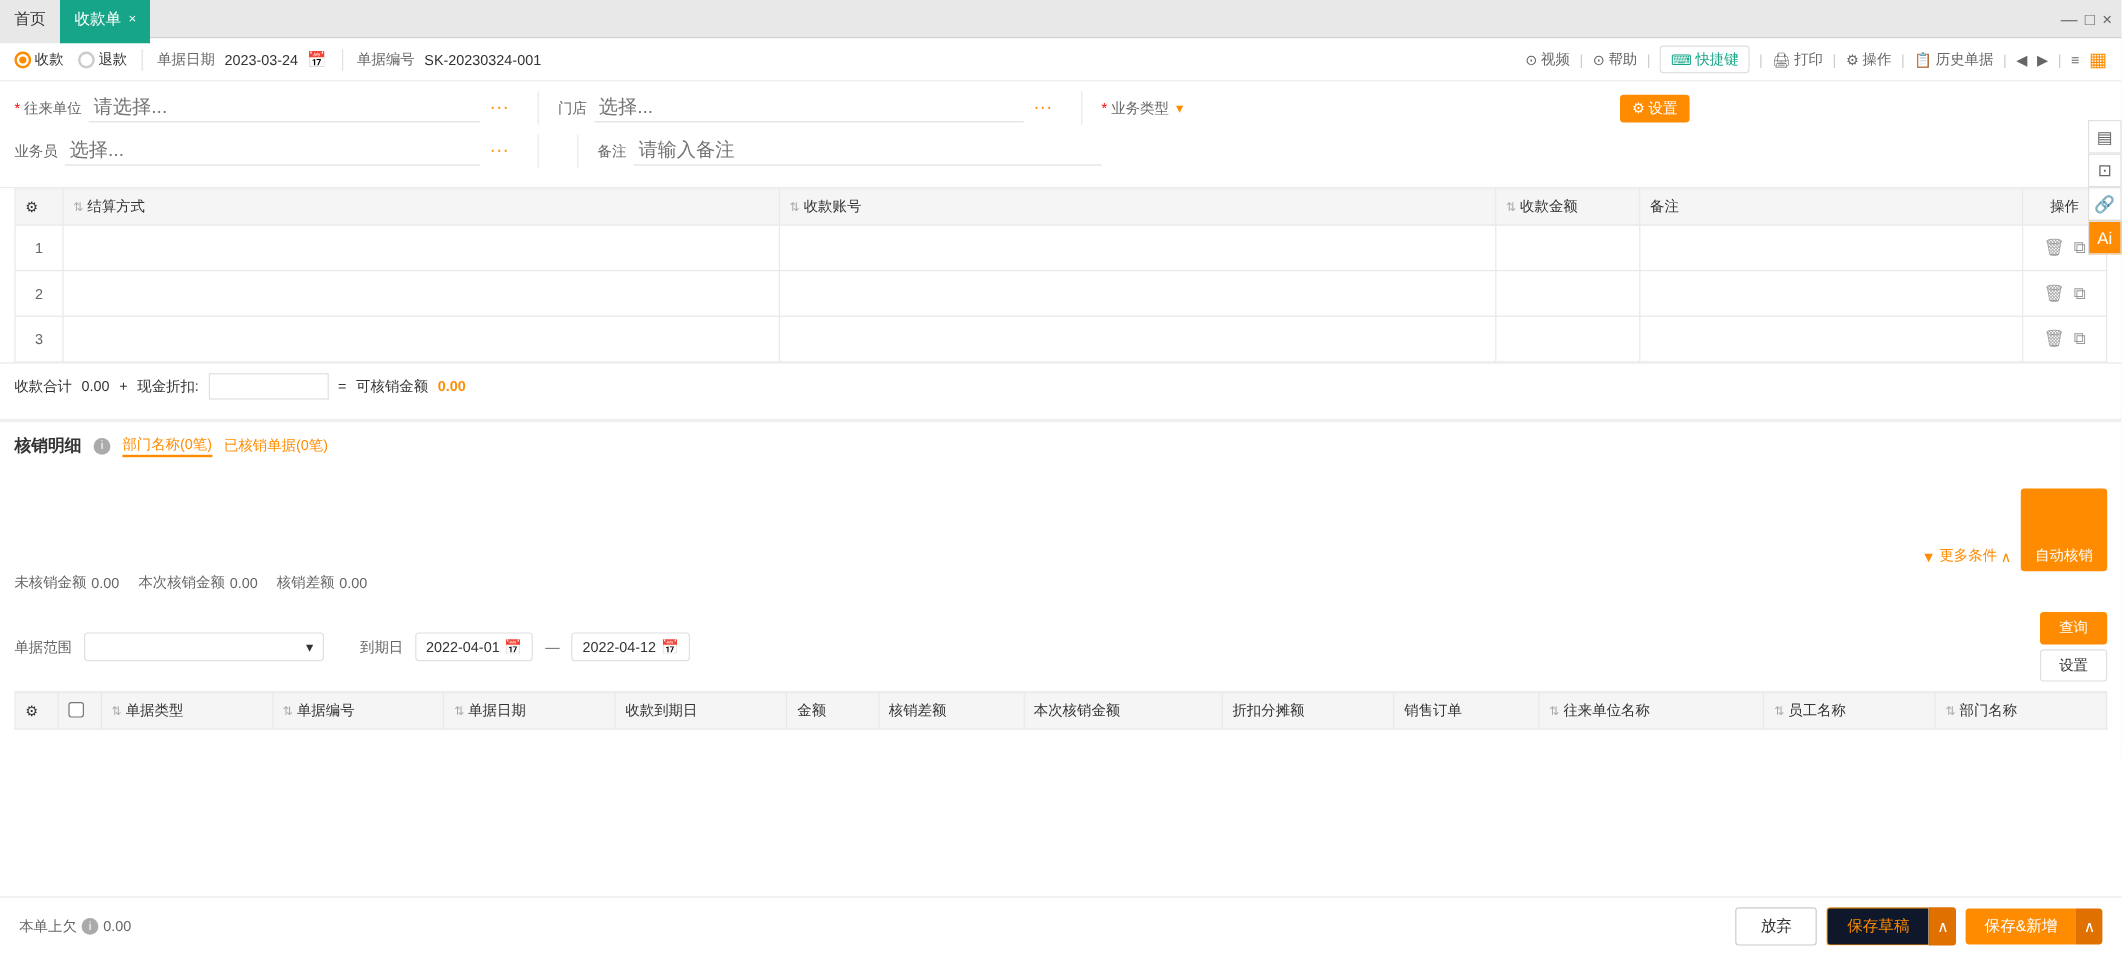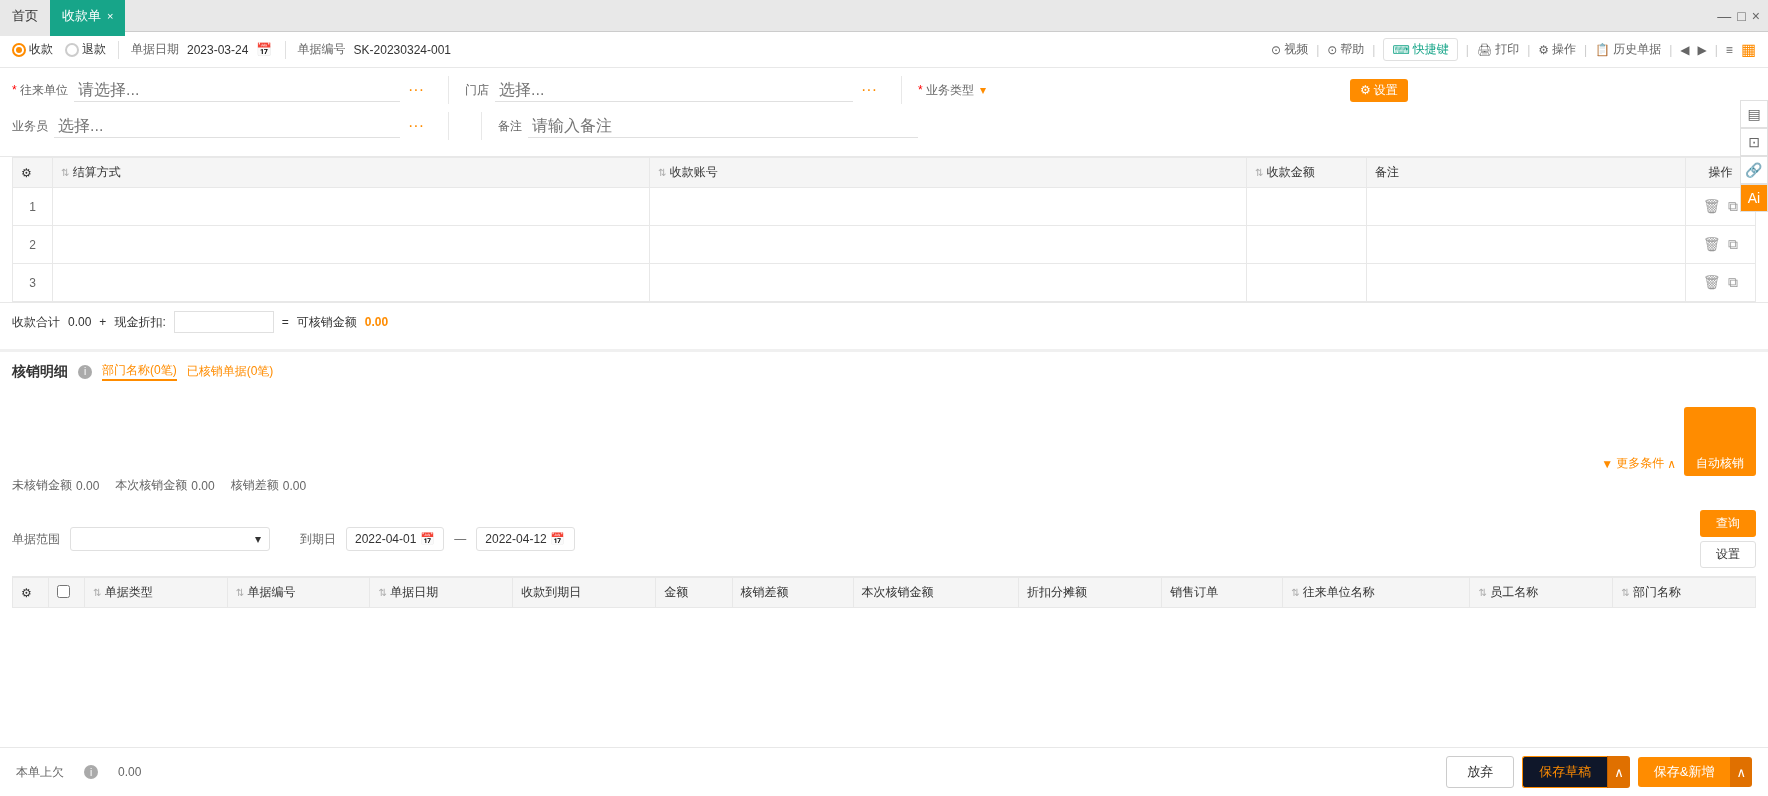--- a/index.html
+++ b/index.html
@@ -77,21 +77,21 @@
     .btn-query { background: #ff8c00; color: #fff; border: none; padding: 5px 16px; border-radius: 3px; cursor: pointer; font-size: 12px; }
     .btn-setting { background: #fff; color: #333; border: 1px solid #e0e0e0; padding: 4px 12px; border-radius: 3px; cursor: pointer; font-size: 12px; }
     .date-divider { color: #666; }
 
     
     .detail-table { width: 100%; border-collapse: collapse; font-size: 12px; }
     .detail-table th { background: #f5f5f5; padding: 6px 8px; text-align: left; border: 1px solid #e8e8e8; color: #333; font-weight: normal; white-space: nowrap; }
 
     
     .bottom-bar { position: fixed; bottom: 0; left: 0; right: 0; background: #fff; border-top: 1px solid #e8e8e8; padding: 8px 16px; display: flex; align-items: center; z-index: 100; }
-    .bottom-left { display: flex; align-items: center; gap: 20px; color: #666; font-size: 12px; }
+    .bottom-left { display: flex; align-items: center; gap: 4px; color: #666; font-size: 12px; }
     .bottom-right { margin-left: auto; display: flex; align-items: center; gap: 8px; }
     .btn-abandon { background: #fff; border: 1px solid #ccc; padding: 6px 20px; border-radius: 3px; cursor: pointer; font-size: 13px; color: #333; }
     .btn-save-draft { background: #0f172a; border: 1px solid #ff8c00; color: #ff8c00; padding: 6px 16px; border-radius: 3px; cursor: pointer; font-size: 13px; display: flex; align-items: center; gap: 4px; }
     .btn-save-new { background: #ff8c00; border: none; color: #fff; padding: 6px 16px; border-radius: 3px; cursor: pointer; font-size: 13px; display: flex; align-items: center; gap: 4px; }
     .btn-split { background: #e07000; border: none; color: #fff; padding: 6px 6px; border-radius: 0 3px 3px 0; cursor: pointer; font-size: 13px; }
 
     
     .right-sidebar { position: fixed; right: 0; top: 100px; display: flex; flex-direction: column; gap: 0; z-index: 50; }
     .sidebar-icon-btn { width: 28px; height: 28px; background: #fff; border: 1px solid #e0e0e0; display: flex; align-items: center; justify-content: center; cursor: pointer; color: #666; font-size: 14px; }
     .sidebar-icon-btn.active { background: #ff8c00; color: #fff; }

